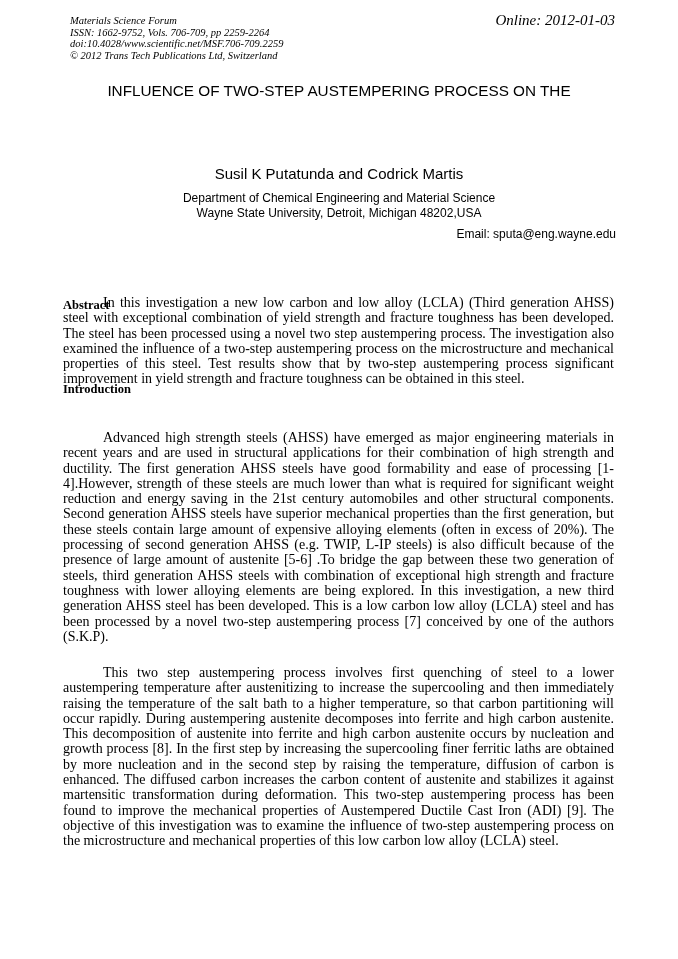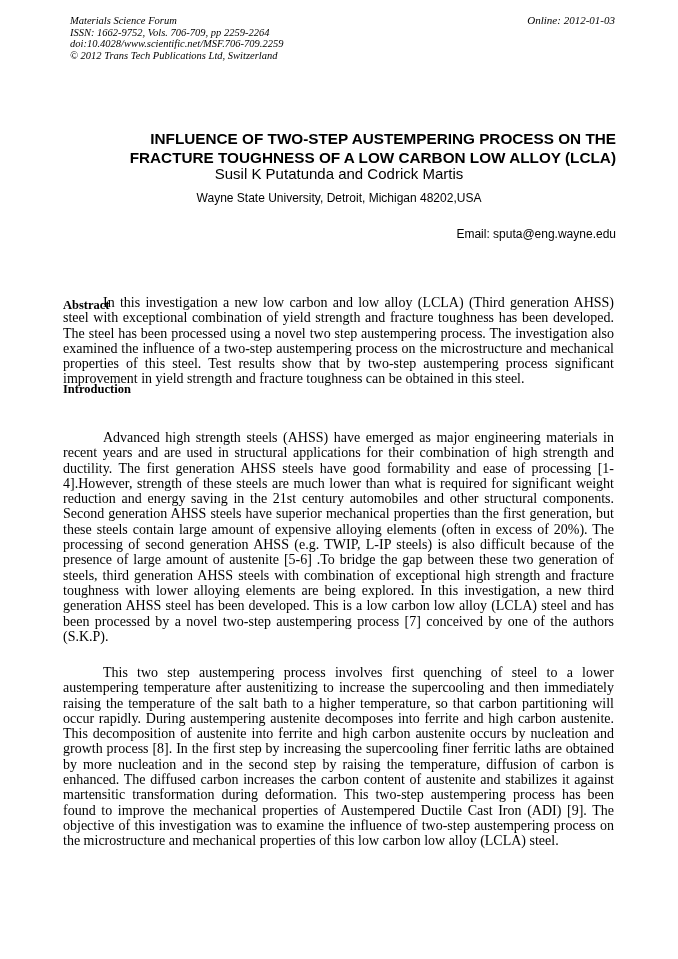--- a/index.html
+++ b/index.html
@@ -5,26 +5,26 @@
   html, body { margin: 0; padding: 0; background: #ffffff; }
   body { width: 678px; height: 959px; position: relative; overflow: hidden; color: #000; }
   .page { position: absolute; left: 0; top: 0; width: 678px; height: 959px; }
   .header-left {
     position: absolute; left: 62px; top: 15px;
     font-family: "Liberation Serif", serif; font-style: italic; font-size: 10.5px; line-height: 11.5px;
   }
   .header-left div { white-space: nowrap; margin-left: 8px; }
   .header-right {
     position: absolute; right: 63px; top: 15px;
-    font-family: "Liberation Serif", serif; font-style: italic; font-size: 11px; line-height: 11.5px;
+    font-family: "Liberation Serif", serif; font-style: italic; font-size: 15px; line-height: 11.5px;
   }
   .title {
     position: absolute; left: 62px; width: 554px; top: 81px;
-    text-align: right; font-family: "Liberation Sans", sans-serif; font-weight: bold;
-    font-size: 15.3px; line-height: 19px; margin-top: 48px;
+    text-align: center; font-family: "Liberation Sans", sans-serif; font-weight: normal;
+    font-size: 15.3px; line-height: 19px;
   }
   .authors {
     position: absolute; left: 62px; width: 554px; top: 165px; text-align: center;
     font-family: "Liberation Sans", sans-serif; font-size: 15px; line-height: 18px;
   }
   .affil {
     position: absolute; left: 62px; width: 554px; top: 191px; text-align: center;
     font-family: "Liberation Sans", sans-serif; font-size: 12px; line-height: 15px;
   }
   .email {
@@ -50,26 +50,26 @@
     <div>Materials Science Forum</div>
     <div>ISSN: 1662-9752, Vols. 706-709, pp 2259-2264</div>
     <div>doi:10.4028/www.scientific.net/MSF.706-709.2259</div>
     <div>© 2012 Trans Tech Publications Ltd, Switzerland</div>
   </div>
 
   <div class="header-right">Online: 2012-01-03</div>
 
   <div class="title">
     <div>INFLUENCE OF TWO-STEP AUSTEMPERING PROCESS ON THE</div>
-    <div>FRACTURE TOUGHNESS OF A LOW CARBON LOW ALLOY (LCLA)</div>
   </div>
 
   <div class="authors">Susil K Putatunda and Codrick Martis</div>
 
   <div class="affil">
+    <div>Department of Chemical Engineering and Material Science</div>
     <div>Wayne State University, Detroit, Michigan 48202,USA</div>
   </div>
 
   <div class="email">Email: sputa@eng.wayne.edu</div>
 
   <div class="section-heading" style="top:268px;margin-top:30px;">Abstract</div>
   <p class="para" style="top:295px;">In this investigation a new low carbon and low alloy (LCLA) (Third generation AHSS) steel with exceptional combination of yield strength and fracture toughness has been developed. The steel has been processed using a novel two step austempering process. The investigation also examined the influence of a two-step austempering process on the microstructure and mechanical properties of this steel. Test results show that by two-step austempering process significant improvement in yield strength and fracture toughness can be obtained in this steel.</p>
 
   <div class="section-heading" style="top:382px;">Introduction</div>
   <p class="para" style="top:430px;">Advanced high strength steels (AHSS) have emerged as major engineering materials in recent years and are used in structural applications for their combination of high strength and ductility. The first generation AHSS steels have good formability and ease of processing [1-4].However, strength of these steels are much lower than what is required for significant  weight reduction and energy saving in the 21st century automobiles and other structural components. Second generation AHSS steels have superior mechanical properties than the first generation, but these steels contain large amount of expensive alloying elements (often in excess of 20%). The processing of second generation AHSS (e.g. TWIP, L-IP steels) is also difficult because of the presence of large amount of austenite [5-6] .To bridge the gap between these two generation of steels, third generation AHSS steels with combination of exceptional high strength and fracture toughness with lower alloying elements are being explored. In this investigation, a new third generation AHSS steel has been developed. This is a low carbon low alloy (LCLA) steel and has been processed by a novel two-step austempering process [7] conceived by one of the authors (S.K.P).</p>

